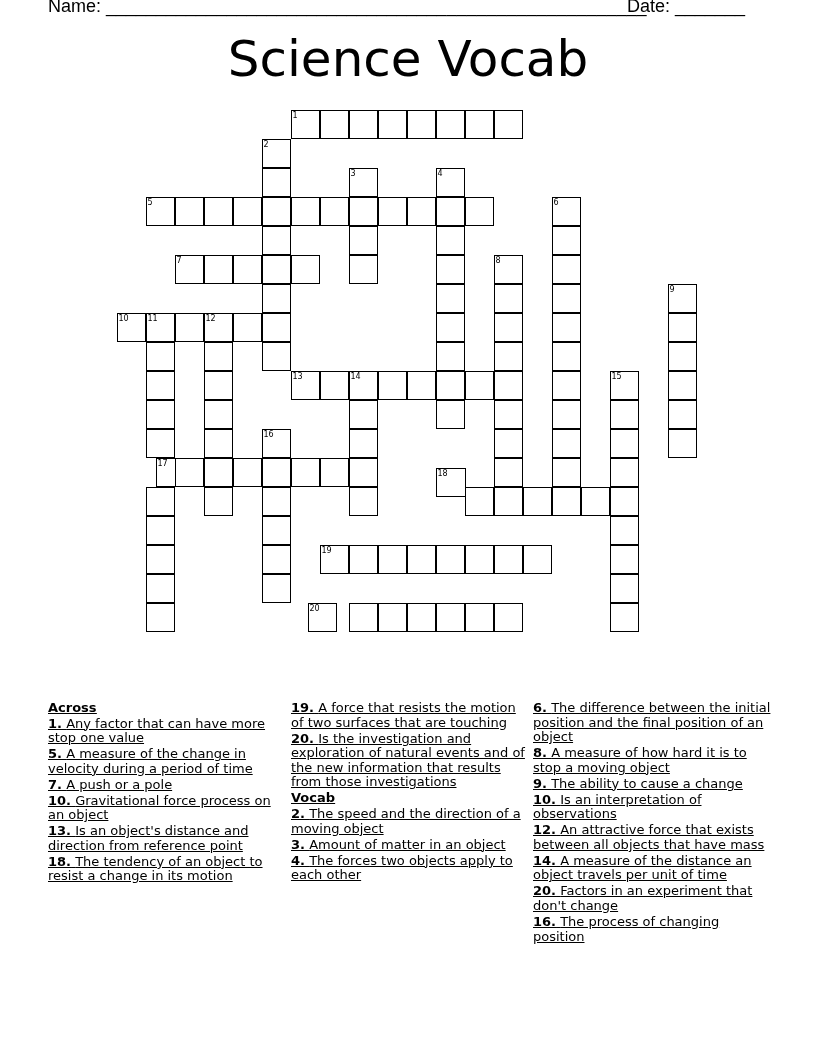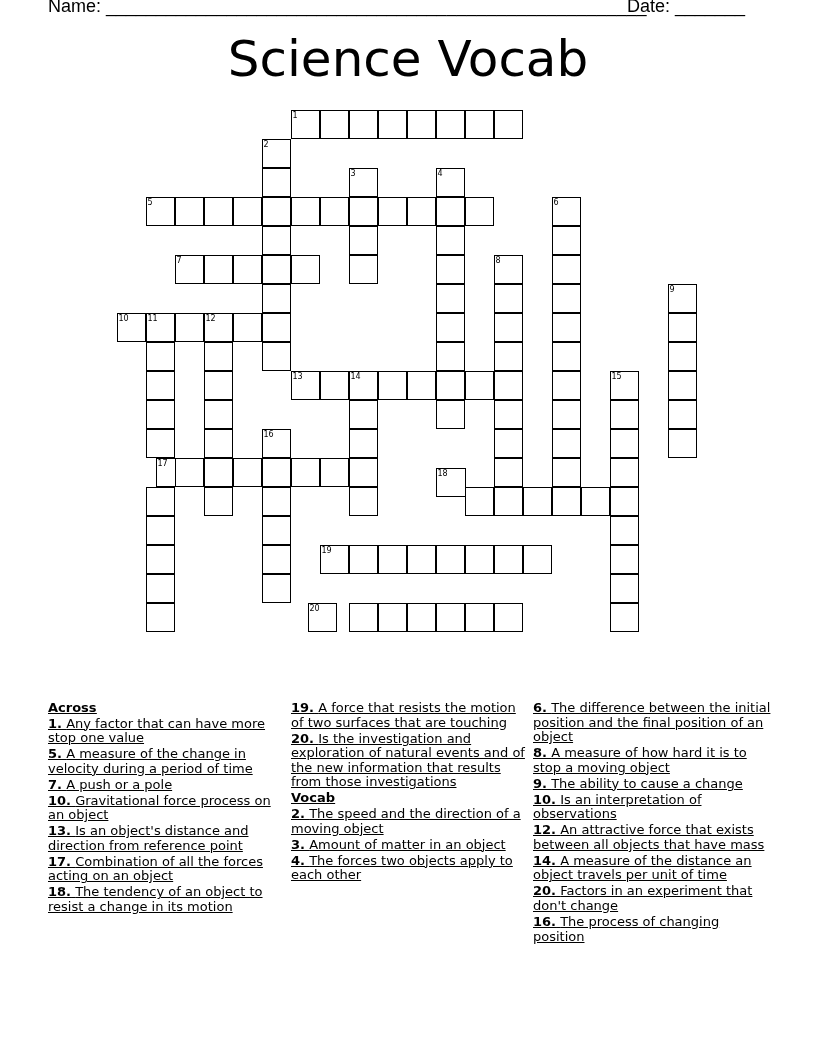--- a/index.html
+++ b/index.html
@@ -207,21 +207,20 @@
     <div class="cell" style="left: 377px; top: 493px;"></div>
   </div>
 
 <div class="clues col1">
   <div class="clue-head">Across</div>
   <div class="clue"><b>1.</b> <span>Any factor that can have more stop one value</span></div>
   <div class="clue"><b>5.</b> <span>A measure of the change in velocity during a period of time</span></div>
   <div class="clue"><b>7.</b> <span>A push or a pole</span></div>
   <div class="clue"><b>10.</b> <span>Gravitational force process on an object</span></div>
   <div class="clue"><b>13.</b> <span>Is an object's distance and direction from reference point</span></div>
-  <div class="clue"><b>17.</b> <span>Combination of all the forces acting on an object</span></div>
   <div class="clue"><b>18.</b> <span>The tendency of an object to resist a change in its motion</span></div>
 </div>
 
 <div class="clues col2">
   <div class="clue"><b>19.</b> <span>A force that resists the motion of two surfaces that are touching</span></div>
   <div class="clue"><b>20.</b> <span>Is the investigation and exploration of natural events and of the new information that results from those investigations</span></div>
   <div class="clue-head">Vocab</div>
   <div class="clue"><b>2.</b> <span>The speed and the direction of a moving object</span></div>
   <div class="clue"><b>3.</b> <span>Amount of matter in an object</span></div>
   <div class="clue"><b>4.</b> <span>The forces two objects apply to each other</span></div>

